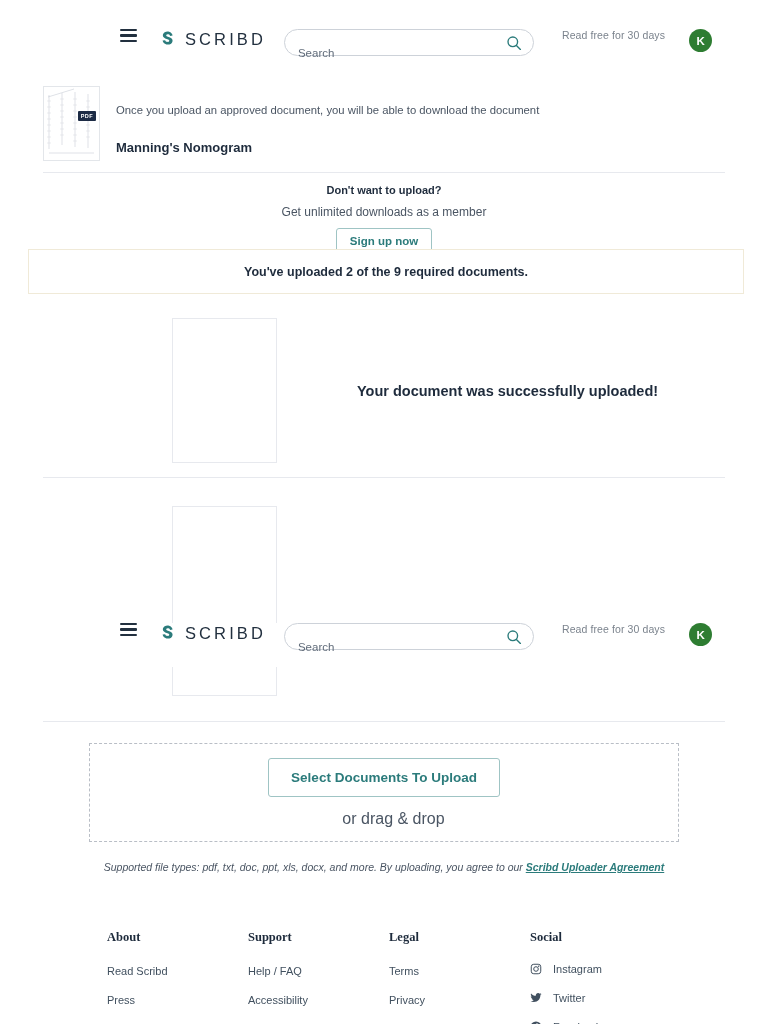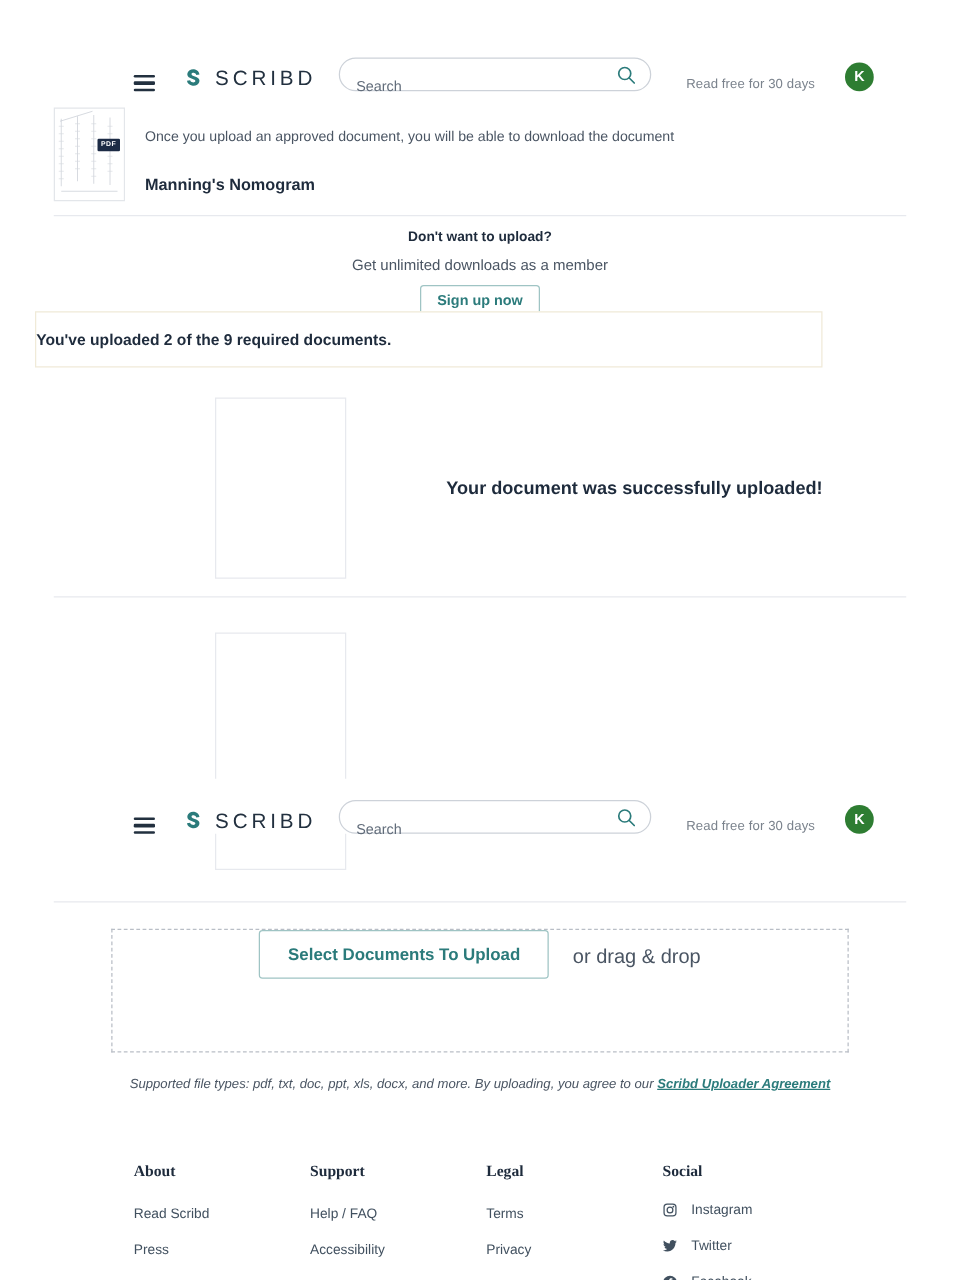--- a/index.html
+++ b/index.html
@@ -11,24 +11,24 @@
     font-family: "Liberation Sans", sans-serif;
     color: #1e2b3c;
     overflow: hidden;
   }
 
   .page { position: relative; width: 768px; height: 1024px; }
 
   
   .site-header {
     position: absolute;
-    left: 0; right: 0;
+    left: 13px; right: 0;
     height: 44px;
     display: flex;
-    align-items: flex-end;
+    align-items: flex-start;
     background: #ffffff;
     z-index: 40;
   }
   .site-header.top    { top: 29px; }
   .site-header.float  { top: 623px; }
 
   .hamburger {
     width: 17px; height: 13px;
     margin-left: 107px;
     display: flex; flex-direction: column; justify-content: space-between;
@@ -157,24 +157,24 @@
     font-family: "Liberation Sans", sans-serif;
     font-size: 11.5px;
     font-weight: 600;
     cursor: pointer;
   }
 
   
   .banner {
     position: absolute;
     top: 249px; left: 28px;
-    width: 630px; height: 45px;
+    width: 716px; height: 45px;
     border: 1px solid #f0ead8;
     background: #fff;
-    display: flex; align-items: center; 
+    display: flex; align-items: center; justify-content: center;
   }
   .banner-text { font-size: 12.5px; font-weight: 700; color: #1e2b3c; }
 
   
   .result-row { position: absolute; display: flex; align-items: center; }
   .result-row.r1 { top: 318px; left: 172px; }
   .result-row.r2 { top: 506px; left: 172px; }
 
   .result-thumb {
     width: 105px; height: 145px;
@@ -191,22 +191,22 @@
     color: #1e2b3c;
     white-space: nowrap;
   }
 
   
   .dropzone {
     position: absolute;
     top: 743px; left: 89px;
     width: 590px; height: 99px;
     border: 1px dashed #b9bec6;
-    display: flex; flex-direction: row;
-    align-items: flex-start; justify-content: center;
+    display: flex; flex-direction: column;
+    align-items: center; justify-content: center;
     background: #fff;
     cursor: pointer;
   }
   .select-btn {
     padding: 11px 22px;
     border: 1px solid #9fc4c4;
     border-radius: 3px;
     background: #fff;
     color: #2b7b7b;
     font-family: "Liberation Sans", sans-serif;

